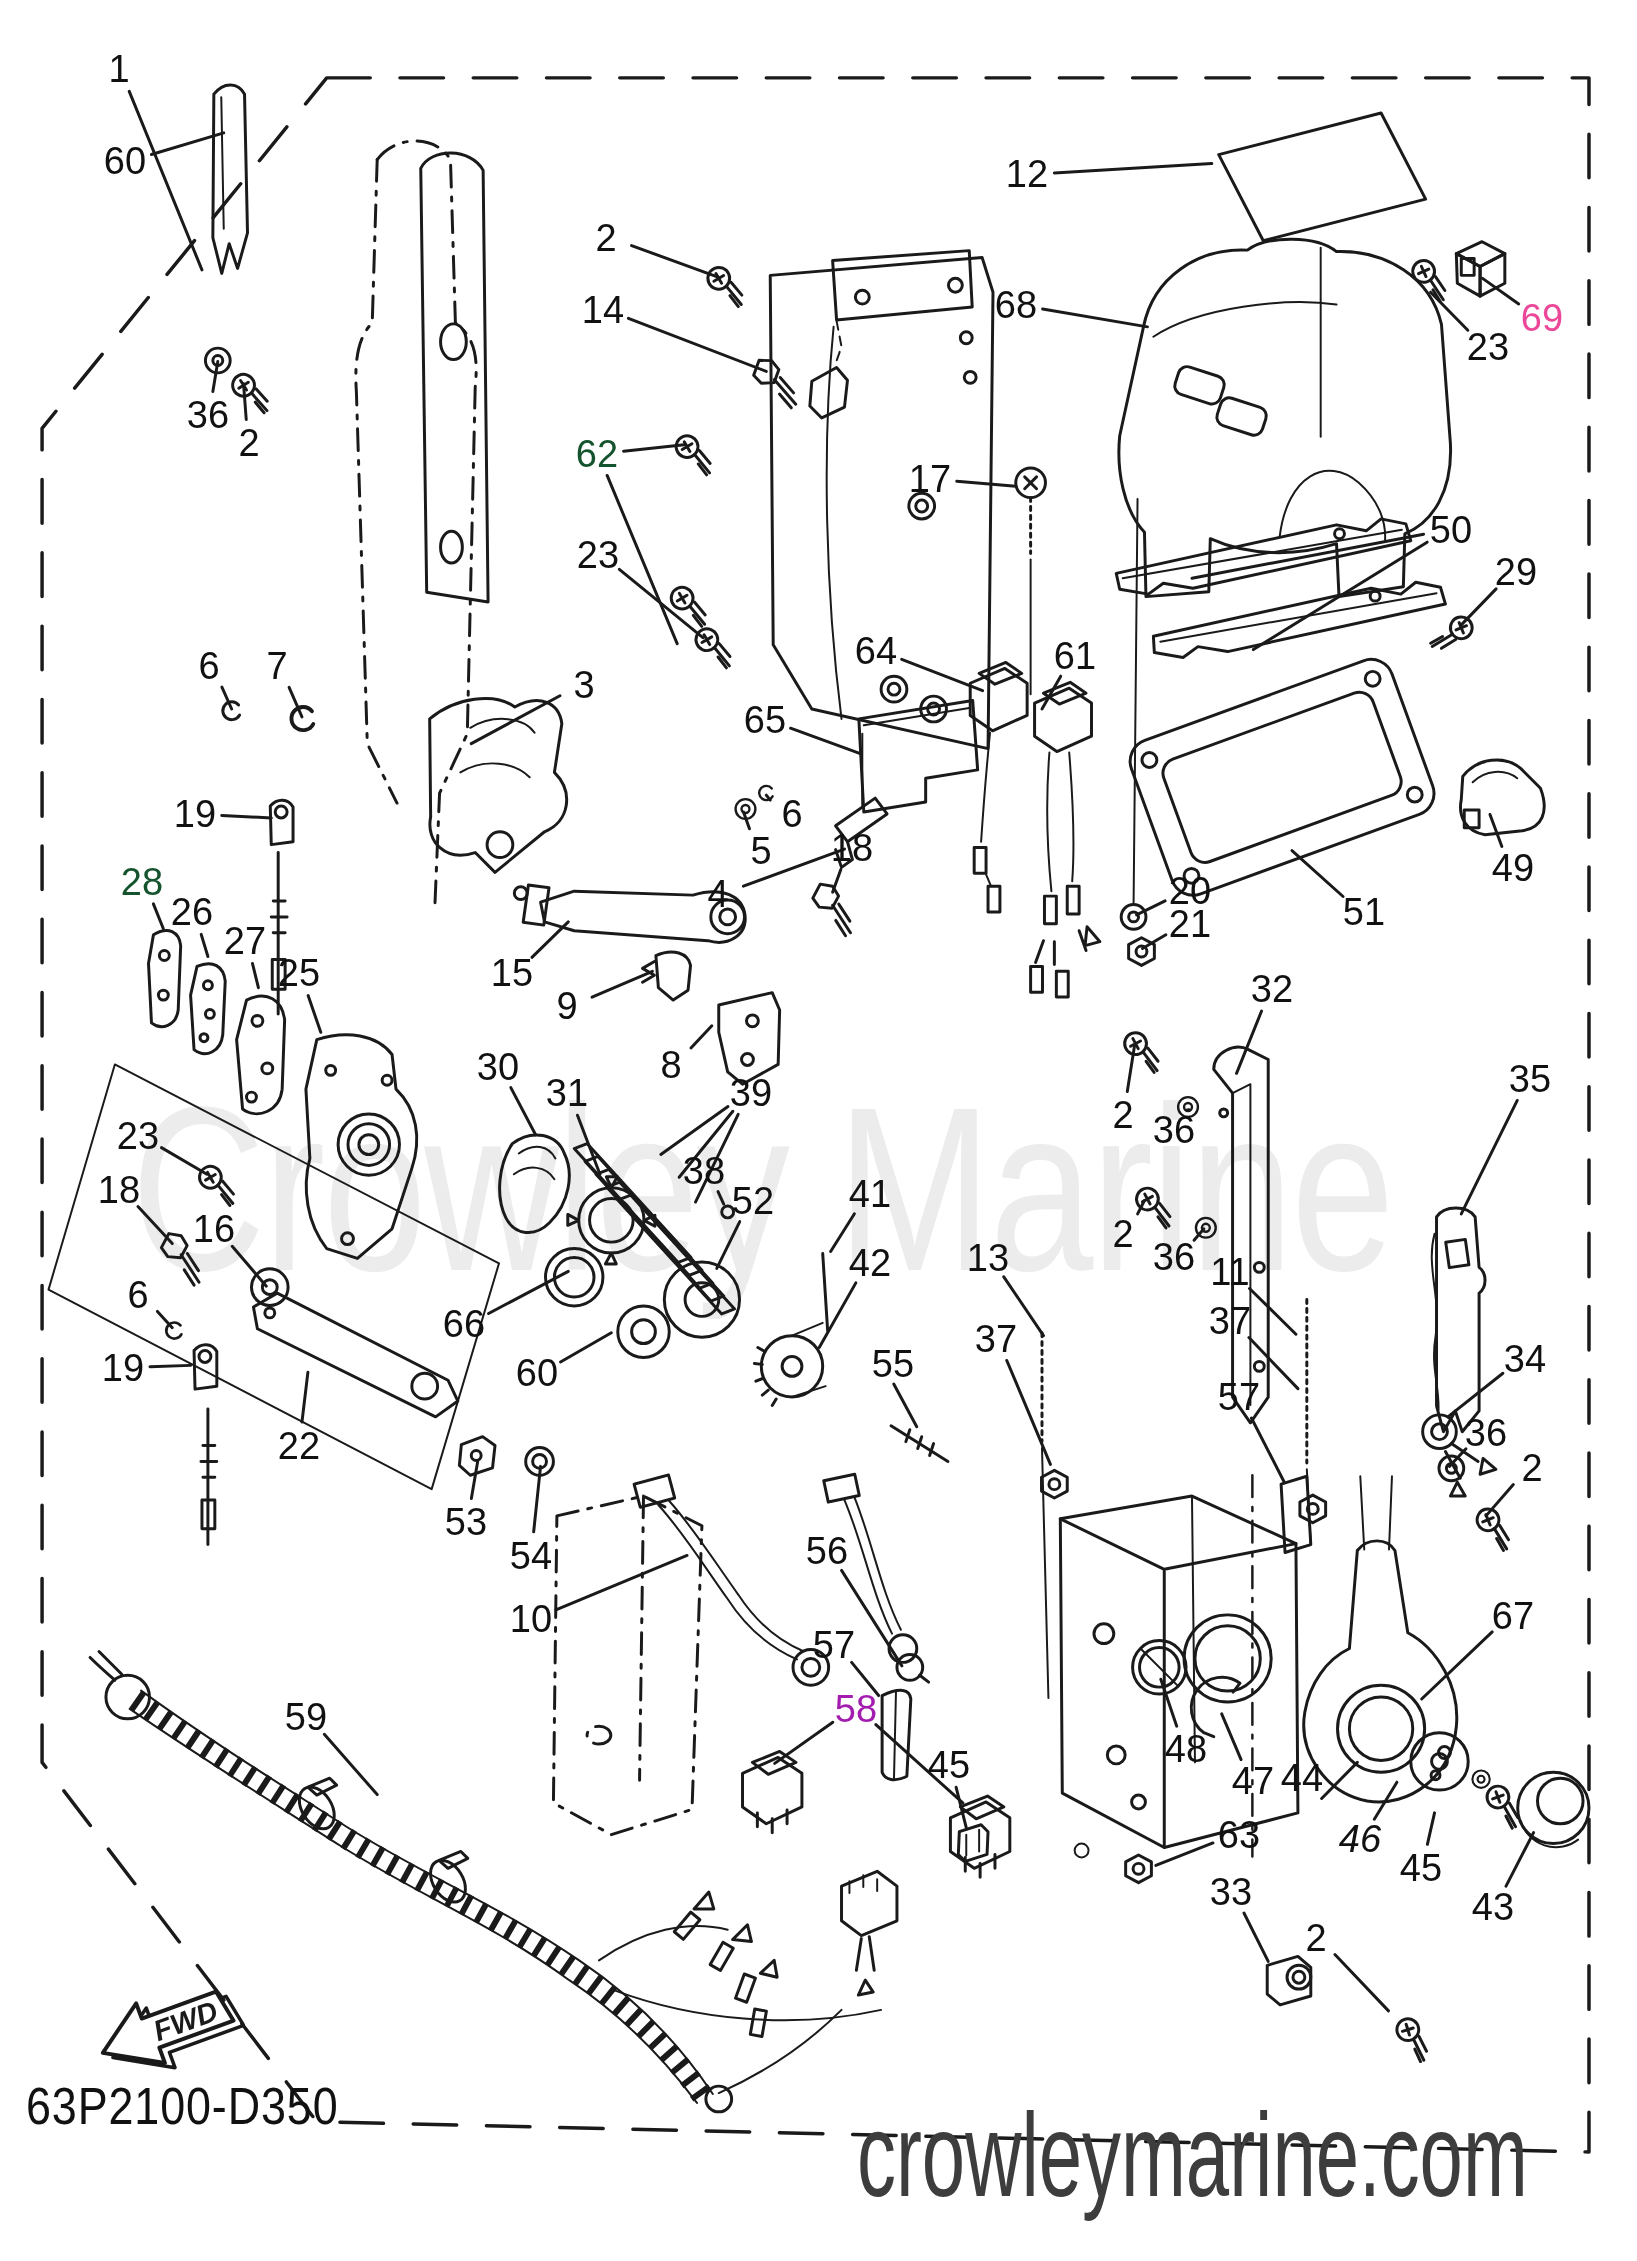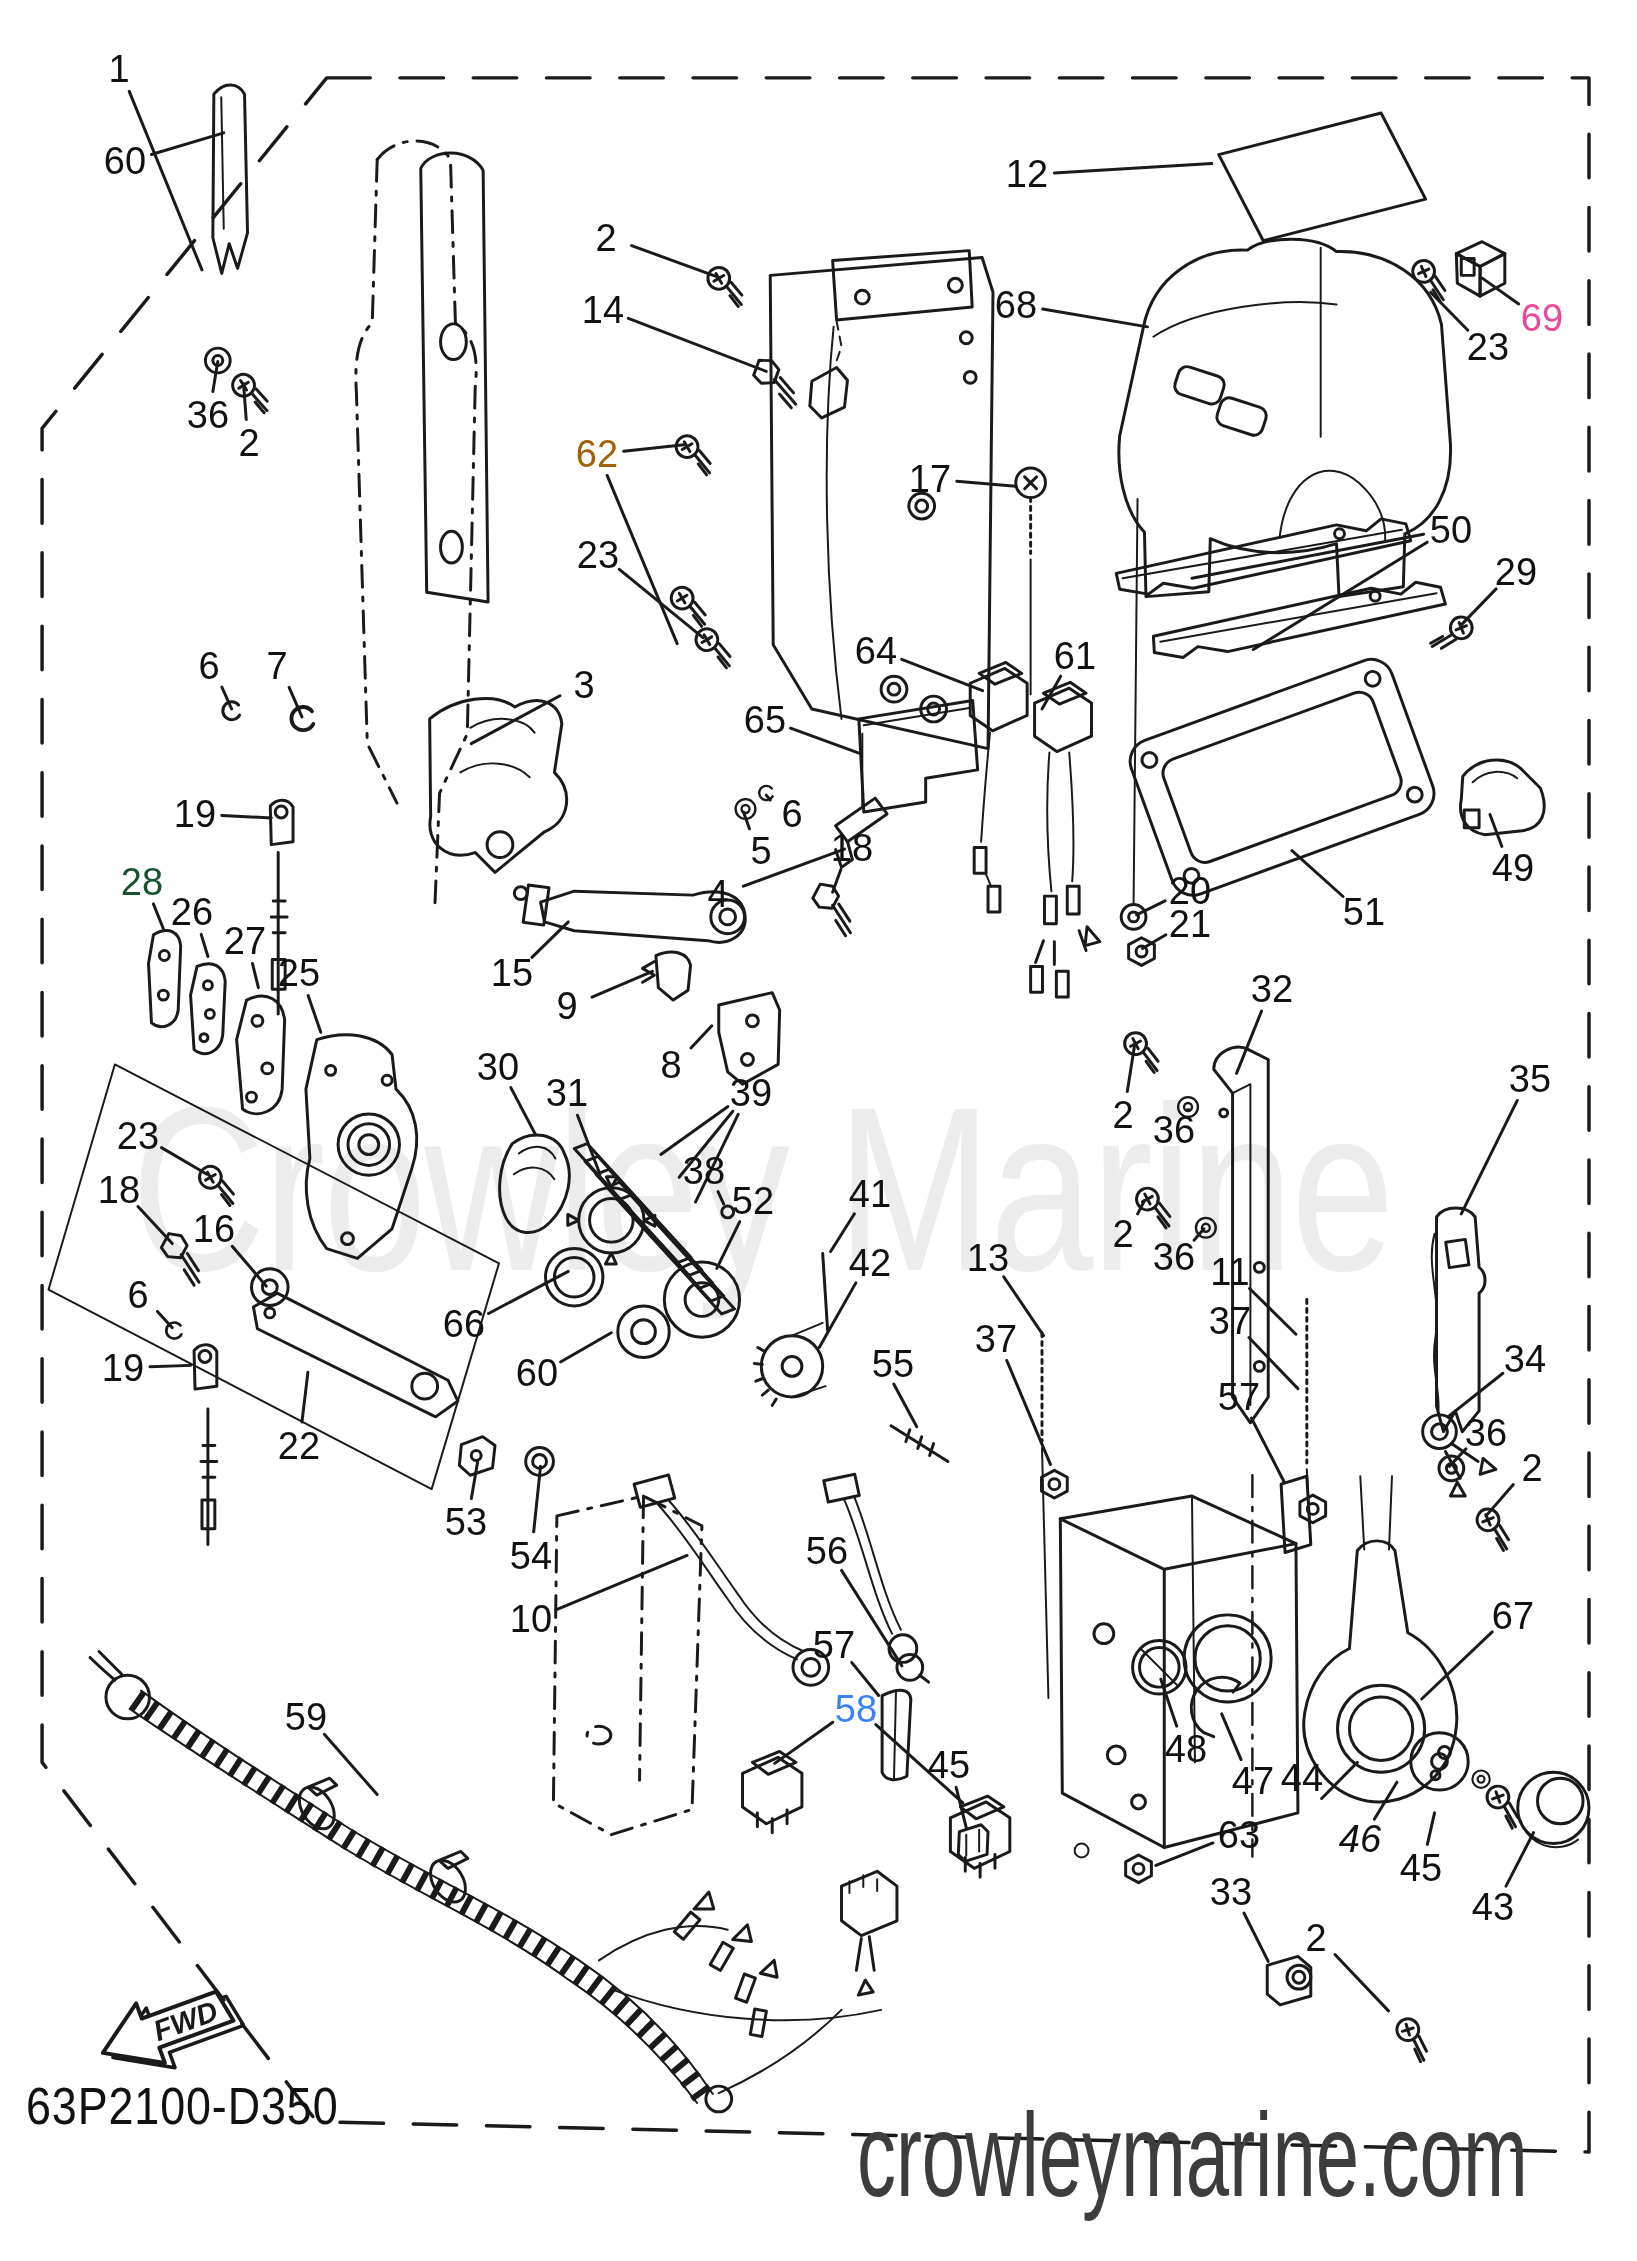--- a/index.html
+++ b/index.html
@@ -578,21 +578,21 @@
 
   <div id="diagram-code" style="color: rgb(17, 17, 17);">63P2100-D350</div>
   <div id="website" style="color: rgb(61, 61, 61);">crowleymarine.com</div>
 
 <div class="callout" style="left: 119px; top: 69px; color: rgb(17, 17, 17);">1</div>
     <div class="callout" style="left: 125px; top: 161px; color: rgb(17, 17, 17);">60</div>
     <div class="callout" style="left: 208px; top: 415px; color: rgb(17, 17, 17);">36</div>
     <div class="callout" style="left: 249px; top: 443px; color: rgb(17, 17, 17);">2</div>
     <div class="callout" style="left: 606px; top: 238px; color: rgb(17, 17, 17);">2</div>
     <div class="callout" style="left: 603px; top: 310px; color: rgb(17, 17, 17);">14</div>
-    <div class="callout" style="left: 597px; top: 454px; color: #a16207;">62</div>
+    <div class="callout" style="left: 597px; top: 454px; color: #14532d;">62</div>
     <div class="callout" style="left: 598px; top: 555px; color: rgb(17, 17, 17);">23</div>
     <div class="callout" style="left: 1027px; top: 174px; color: rgb(17, 17, 17);">12</div>
     <div class="callout" style="left: 1016px; top: 305px; color: rgb(17, 17, 17);">68</div>
     <div class="callout" style="left: 1542px; top: 318px; color: #ec4899;">69</div>
     <div class="callout" style="left: 1488px; top: 347px; color: rgb(17, 17, 17);">23</div>
     <div class="callout" style="left: 930px; top: 479px; color: rgb(17, 17, 17);">17</div>
     <div class="callout" style="left: 1451px; top: 530px; color: rgb(17, 17, 17);">50</div>
     <div class="callout" style="left: 1516px; top: 572px; color: rgb(17, 17, 17);">29</div>
     <div class="callout" style="left: 876px; top: 651px; color: rgb(17, 17, 17);">64</div>
     <div class="callout" style="left: 1075px; top: 656px; color: rgb(17, 17, 17);">61</div>
@@ -641,21 +641,21 @@
     <div class="callout" style="left: 464px; top: 1324px; color: rgb(17, 17, 17);">66</div>
     <div class="callout" style="left: 537px; top: 1373px; color: rgb(17, 17, 17);">60</div>
     <div class="callout" style="left: 996px; top: 1339px; color: rgb(17, 17, 17);">37</div>
     <div class="callout" style="left: 880px; top: 1364px; color: rgb(17, 17, 17); margin-left: 13px;">55</div>
     <div class="callout" style="left: 1239px; top: 1397px; color: rgb(17, 17, 17);">57</div>
     <div class="callout" style="left: 466px; top: 1522px; color: rgb(17, 17, 17);">53</div>
     <div class="callout" style="left: 531px; top: 1556px; color: rgb(17, 17, 17);">54</div>
     <div class="callout" style="left: 531px; top: 1619px; color: rgb(17, 17, 17);">10</div>
     <div class="callout" style="left: 827px; top: 1551px; color: rgb(17, 17, 17);">56</div>
     <div class="callout" style="left: 834px; top: 1645px; color: rgb(17, 17, 17);">57</div>
-    <div class="callout" style="left: 856px; top: 1709px; color: #3b82f6;">58</div>
+    <div class="callout" style="left: 856px; top: 1709px; color: #a21caf;">58</div>
     <div class="callout" style="left: 949px; top: 1765px; color: rgb(17, 17, 17);">45</div>
     <div class="callout" style="left: 1186px; top: 1749px; color: rgb(17, 17, 17);">48</div>
     <div class="callout" style="left: 1253px; top: 1781px; color: rgb(17, 17, 17);">47</div>
     <div class="callout" style="left: 1525px; top: 1359px; color: rgb(17, 17, 17);">34</div>
     <div class="callout" style="left: 1486px; top: 1433px; color: rgb(17, 17, 17);">36</div>
     <div class="callout" style="left: 1532px; top: 1468px; color: rgb(17, 17, 17);">2</div>
     <div class="callout" style="left: 1513px; top: 1616px; color: rgb(17, 17, 17);">67</div>
     <div class="callout" style="left: 1302px; top: 1778px; color: rgb(17, 17, 17);">44</div>
     <div class="callout" style="left: 1360px; top: 1839px; color: rgb(17, 17, 17); font-style: italic;">46</div>
     <div class="callout" style="left: 1421px; top: 1868px; color: rgb(17, 17, 17);">45</div>

